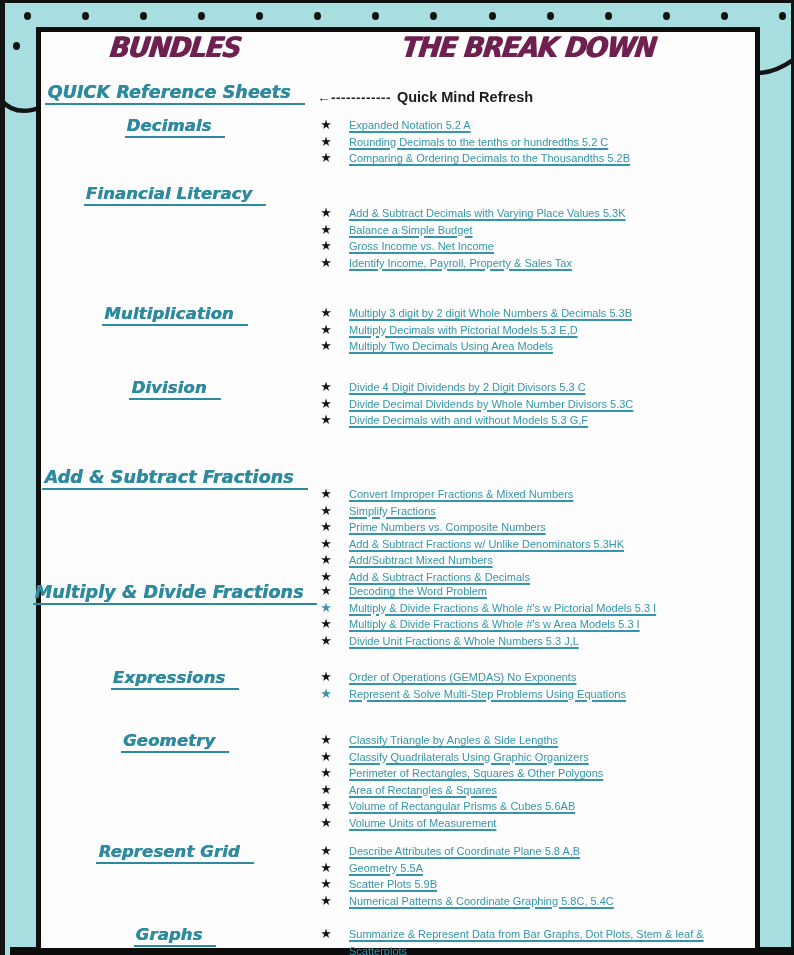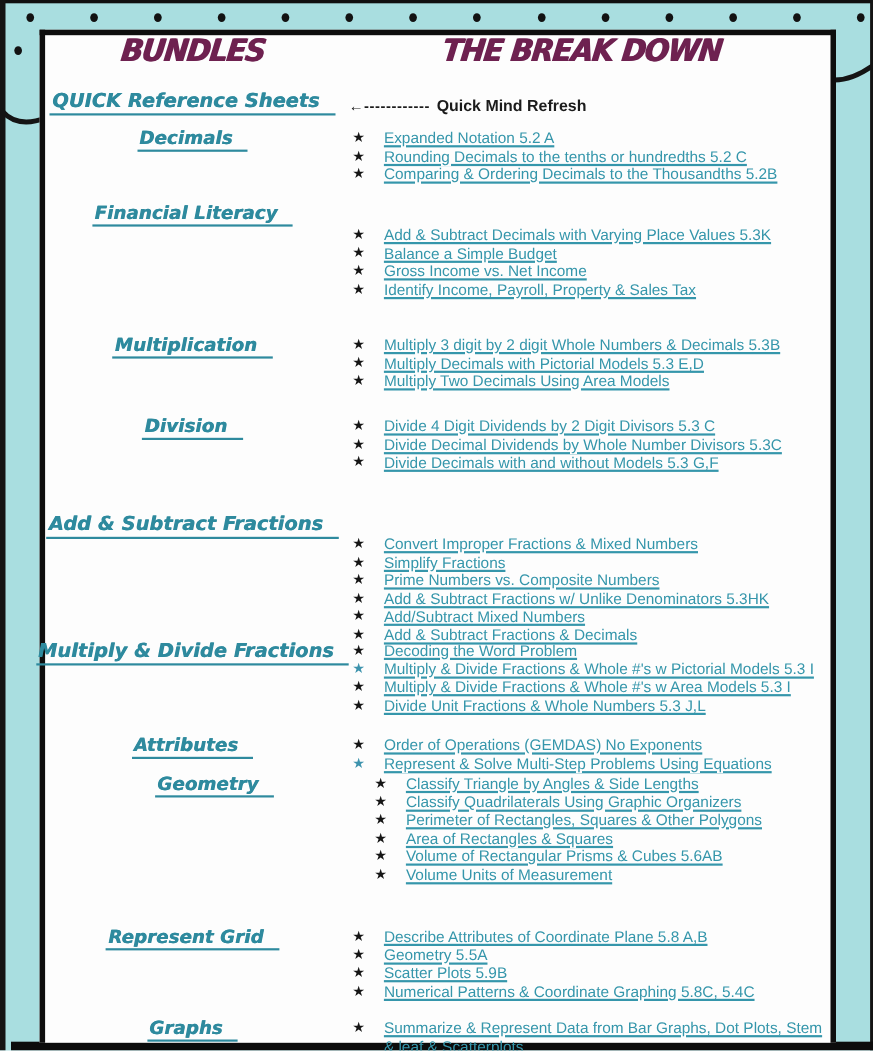--- a/index.html
+++ b/index.html
@@ -55,41 +55,41 @@
 
   
   .row  { display:flex; align-items:flex-start; min-height:16.6px; }
   .star {
     flex:none; width:26px; margin-left:4px; margin-right:10px;
     text-align:center; font-size:13px; line-height:16.6px;
   }
   .star[data-star="black"] { color:#151515; }
   .star[data-star="teal"]  { color:#3d93ad; }
   .link {
-    color:#3596ab; font-size:14px; line-height:16.6px; cursor:pointer;
+    color:#3596ab; font-size:11px; line-height:16.6px; cursor:pointer;
     text-decoration:underline; text-decoration-thickness:1.5px; text-underline-offset:2px;
     font-family:"Liberation Sans", sans-serif;
   }
 
   
   .qr-right { flex:1; padding-left:8px; display:flex; align-items:baseline; white-space:nowrap; }
   .qr-arrow { color:#1b1b1b; font-size:13.5px; font-weight:bold; letter-spacing:0.5px; }
   .qr-note  { color:#1b1b1b; font-size:14.5px; font-weight:bold; margin-left:6px;margin-top:12px; }
 
   
   .sec-header   { top:0px; }
   .sec-quickref { top:45px;align-items:flex-end; }
   .sec-0 { top:85px;justify-content:flex-end; }
   .sec-1 { top:153px; }
   .sec-2 { top:273px; }
   .sec-3 { top:347px; }
   .sec-4 { top:436px; }
   .sec-5 { top:551px; }
   .sec-6 { top:637px; }
-  .sec-7 { top:672px;padding-left:20px; }
+  .sec-7 { top:700px; }
   .sec-8 { top:811px; }
   .sec-9 { top:894px; }
 </style>
 </head>
 <body>
 
 <div id="stage">
 
   <div class="top-line"></div>
   <div class="left-bar"></div>
@@ -276,21 +276,21 @@
             </div>
           <div class="row">
             <span class="star" data-star="black">★</span>
             <a class="link">Divide Unit Fractions &amp; Whole Numbers 5.3 J,L</a>
             </div>
         </div>
       </div>
 
       <div class="sec sec-6">
         <div class="col-h">
-            <span class="heading">Attributes</span>
+            <span class="heading">Expressions</span>
           </div>
         <div class="col-l">
           <div class="row">
             <span class="star" data-star="black">★</span>
             <a class="link">Order of Operations (GEMDAS) No Exponents</a>
             </div>
           <div class="row">
             <span class="star" data-star="teal">★</span>
             <a class="link">Represent &amp; Solve Multi-Step Problems Using Equations</a>
             </div>

